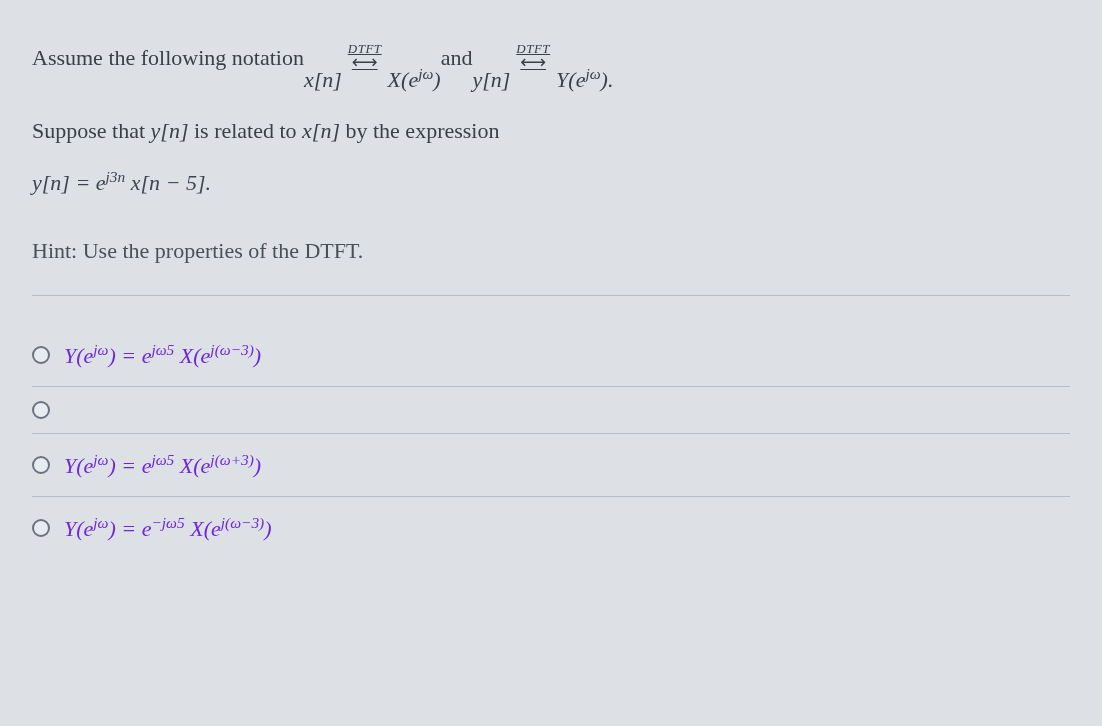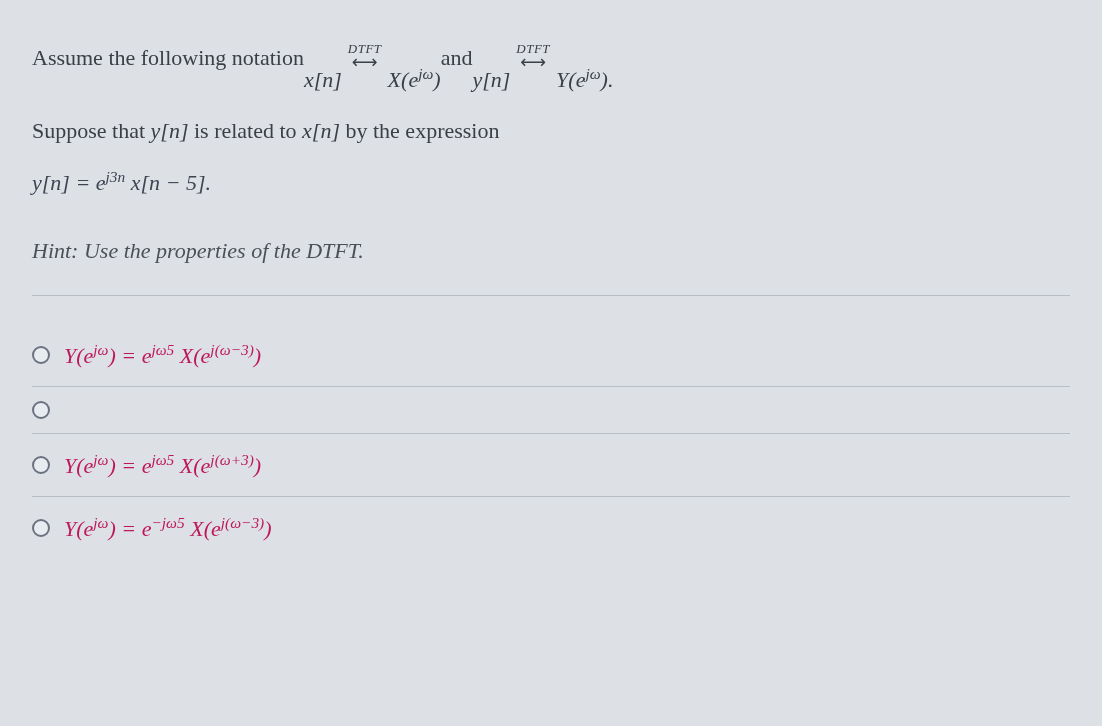--- a/index.html
+++ b/index.html
@@ -25,21 +25,20 @@
       font-family: 'Times New Roman', serif;
       margin-top: 44px;
     }
     .expression-line {
       margin-bottom: 34px;
       font-style: italic;
       font-family: 'Times New Roman', serif;
       color: #3d4452;
     }
     .hint {
-      font-style: italic;
       margin-bottom: 28px;
       color: #4a5058;
     }
     .divider {
       border: none;
       border-top: 1px solid #b8bec6;
       margin: 0;
     }
     .options {
       margin-top: 20px;
@@ -58,30 +57,31 @@
       width: 18px;
       height: 18px;
       border: 2px solid #6b7280;
       border-radius: 50%;
       flex-shrink: 0;
       background: #e8ebef;
     }
     .option-label {
       font-style: italic;
       font-family: 'Times New Roman', serif;
-      color: #be185d;
+      color: #6d28d9;
       font-size: 22px;
     }
     .dtft-arrow {
       display: inline-flex;
       flex-direction: column;
       align-items: center;
       vertical-align: middle;
       margin: 0 6px;
       line-height: 1;
+      text-decoration: underline;
     }
     .dtft-label {
       font-size: 13px;
       font-style: italic;
       letter-spacing: 0.5px;
     }
     .arrow-sym {
       font-size: 18px;
       position: relative;
       top: -2px;

